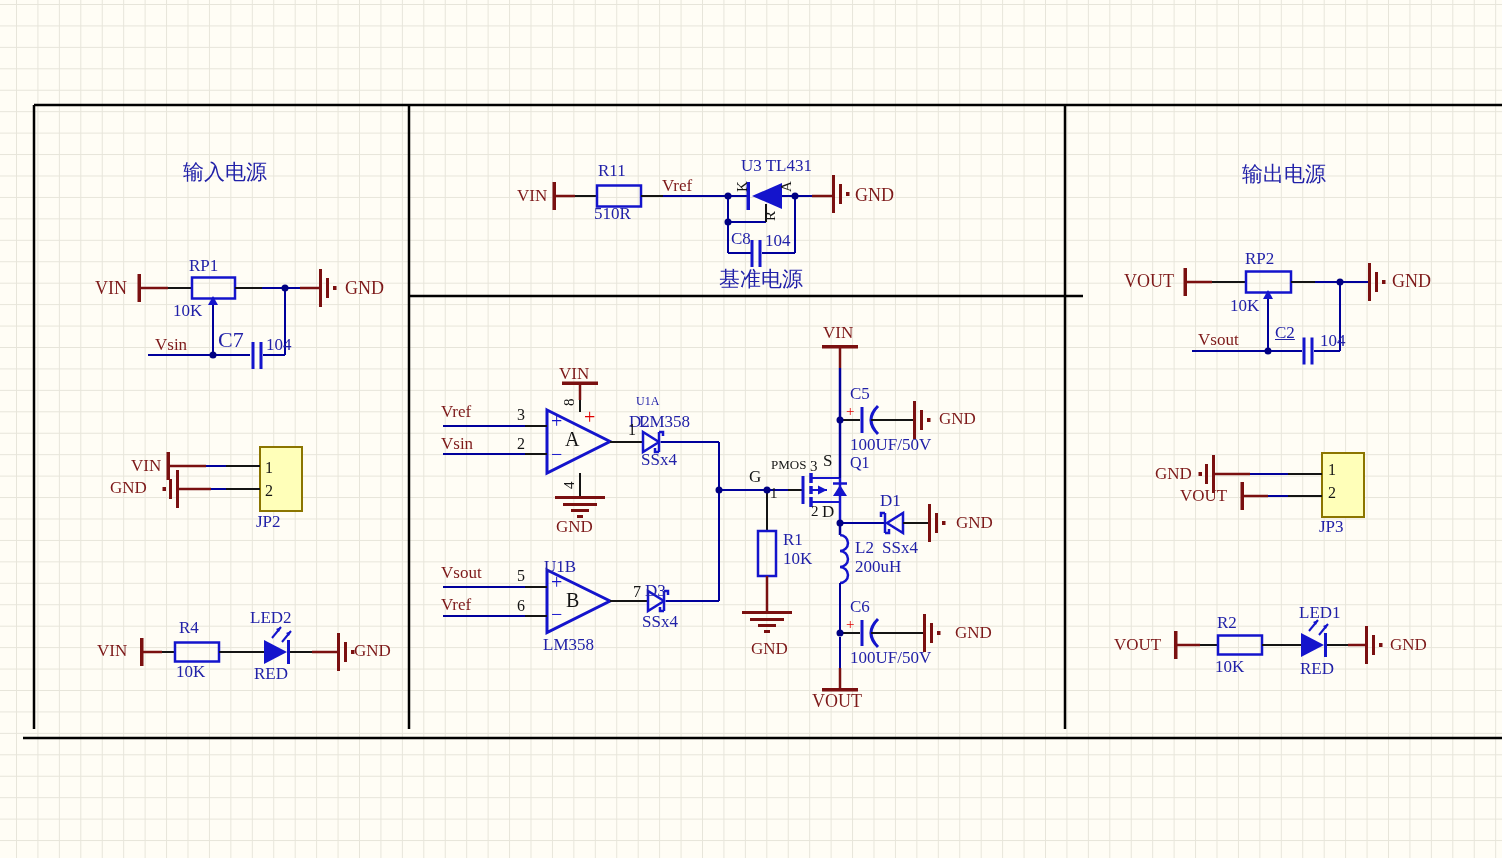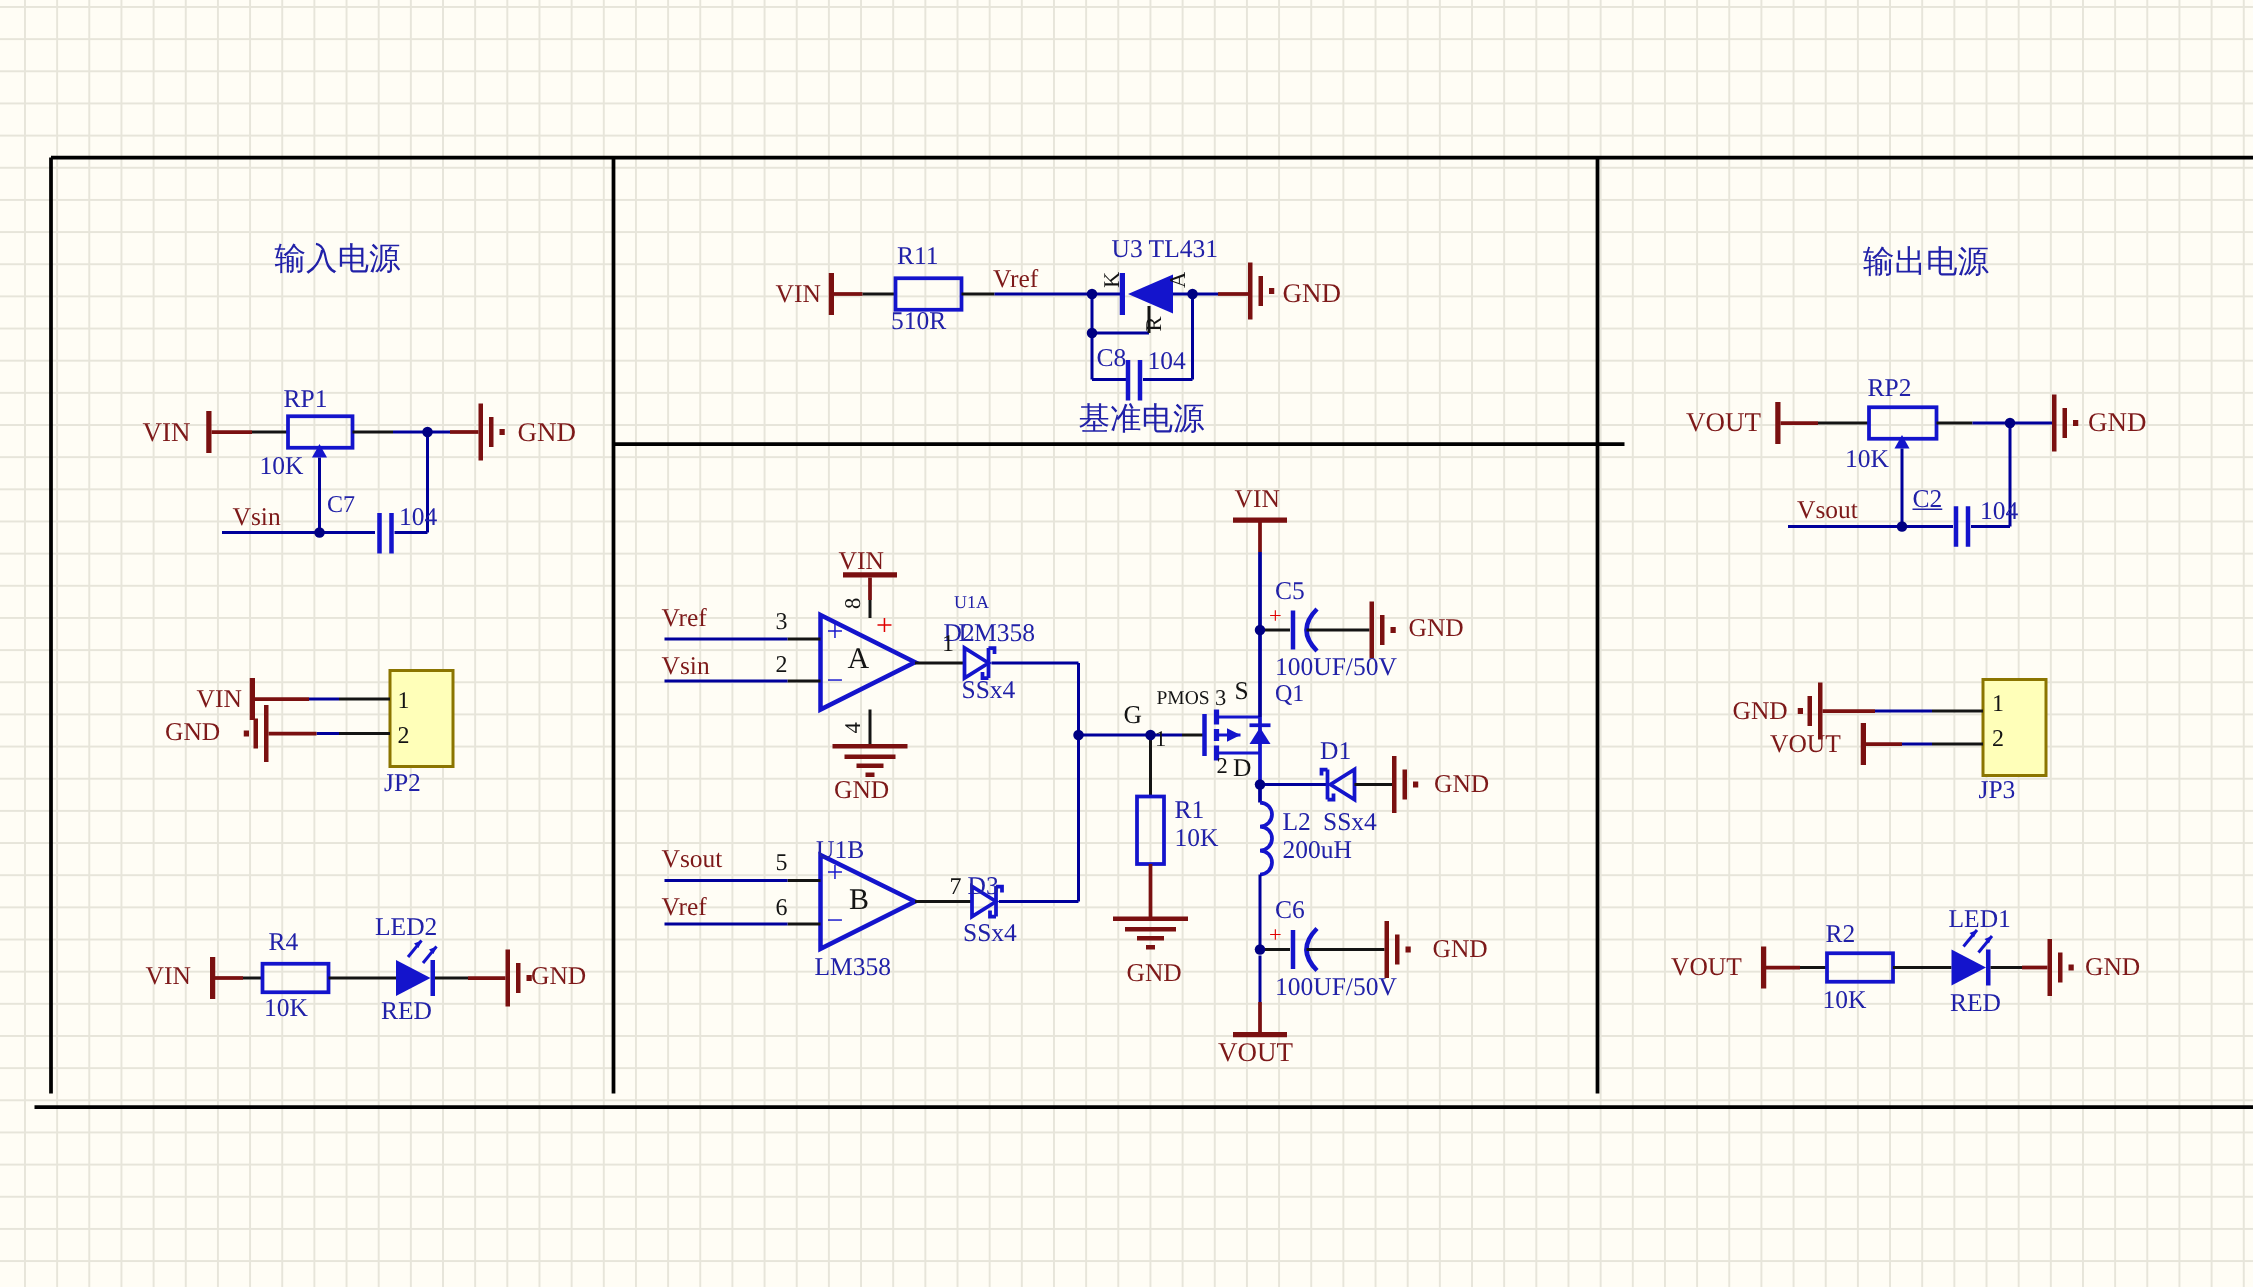--- a/index.html
+++ b/index.html
@@ -350,21 +350,21 @@
   </g>
 </svg>
 
 <div id="labels">
       <span class="lbl" style="left: 183px; top: 162px; font-size: 21px; color: rgb(33, 33, 168);">输入电源</span>
       <span class="lbl" style="left: 95px; top: 279px; font-size: 18px; color: rgb(125, 25, 25);">VIN</span>
       <span class="lbl" style="left: 189px; top: 257px; font-size: 17px; color: rgb(33, 33, 168);">RP1</span>
       <span class="lbl" style="left: 173px; top: 302px; font-size: 17px; color: rgb(33, 33, 168);">10K</span>
       <span class="lbl" style="left: 345px; top: 279px; font-size: 18px; color: rgb(125, 25, 25);">GND</span>
       <span class="lbl" style="left: 155px; top: 336px; font-size: 17px; color: rgb(125, 25, 25);">Vsin</span>
-      <span class="lbl" style="left: 218px; top: 329px; font-size: 16px; color: rgb(33, 33, 168);">C7</span>
+      <span class="lbl" style="left: 218px; top: 329px; font-size: 22px; color: rgb(33, 33, 168);">C7</span>
       <span class="lbl" style="left: 266px; top: 336px; font-size: 17px; color: rgb(33, 33, 168);">104</span>
       <span class="lbl" style="left: 131px; top: 457px; font-size: 17px; color: rgb(125, 25, 25);">VIN</span>
       <span class="lbl" style="left: 110px; top: 479px; font-size: 17px; color: rgb(125, 25, 25);">GND</span>
       <span class="lbl" style="left: 265px; top: 460px; font-size: 16px; color: rgb(20, 20, 20);">1</span>
       <span class="lbl" style="left: 265px; top: 483px; font-size: 16px; color: rgb(20, 20, 20);">2</span>
       <span class="lbl" style="left: 256px; top: 513px; font-size: 17px; color: rgb(33, 33, 168);">JP2</span>
       <span class="lbl" style="left: 179px; top: 619px; font-size: 17px; color: rgb(33, 33, 168);">R4</span>
       <span class="lbl" style="left: 176px; top: 663px; font-size: 17px; color: rgb(33, 33, 168);">10K</span>
       <span class="lbl" style="left: 250px; top: 609px; font-size: 17px; color: rgb(33, 33, 168);">LED2</span>
       <span class="lbl" style="left: 254px; top: 665px; font-size: 17px; color: rgb(33, 33, 168);">RED</span>

